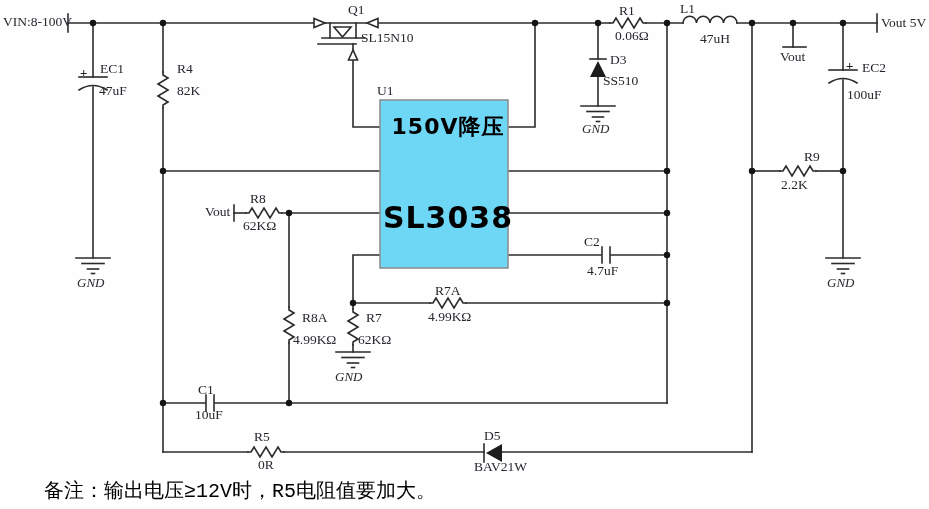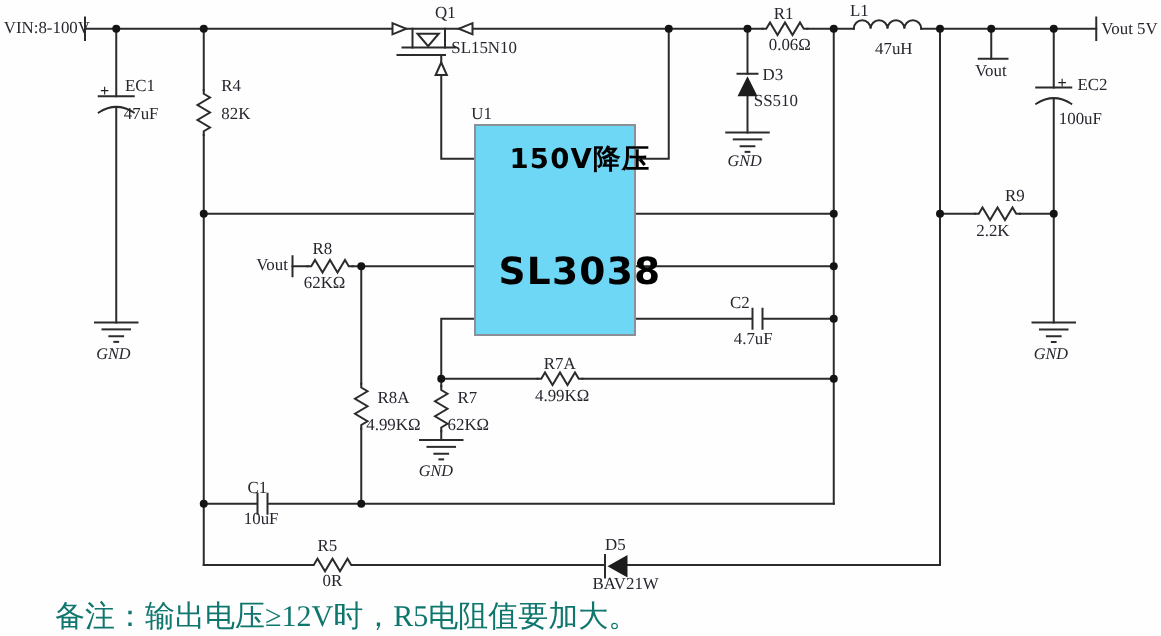--- a/index.html
+++ b/index.html
@@ -2,25 +2,25 @@
 <html><head>
 <meta charset="utf-8">
 <style>
   html,body{margin:0;padding:0;background:#ffffff;}
   #canvas{position:relative;width:929px;height:509px;background:#fefefe;overflow:hidden;
           font-family:"Liberation Serif", serif;}
   svg{position:absolute;left:0;top:0;}
   .lbl{position:absolute;white-space:nowrap;color:#26262e;font-size:13.5px;line-height:1.1;}
   .lbl.small{font-size:13px;font-style:italic;}
   .plus{font-size:13px;font-weight:bold;color:#1d1d22;}
-  .chip-text{position:absolute;left:392px;width:144px;text-align:center;color:#000;
+  .chip-text{position:absolute;left:376px;width:144px;text-align:center;color:#000;
              font-family:"DejaVu Sans", sans-serif;font-weight:bold;}
   .chip-line{font-size:22px;letter-spacing:1px;}
   .chip-part{font-size:30px;letter-spacing:1px;}
-  .note{position:absolute;font-size:24px;color:#0f766e;font-family:Liberation Serif, serif;}
+  .note{position:absolute;font-size:20px;color:#000000;font-family:Liberation Mono, monospace;}
 </style>
 </head>
 <body>
 
 <div id="canvas">
 
   <svg width="929" height="509" viewBox="0 0 929 509">
     <g stroke="#2b2b2b" stroke-width="1.6" fill="none" stroke-linecap="square">
 
       <g>

